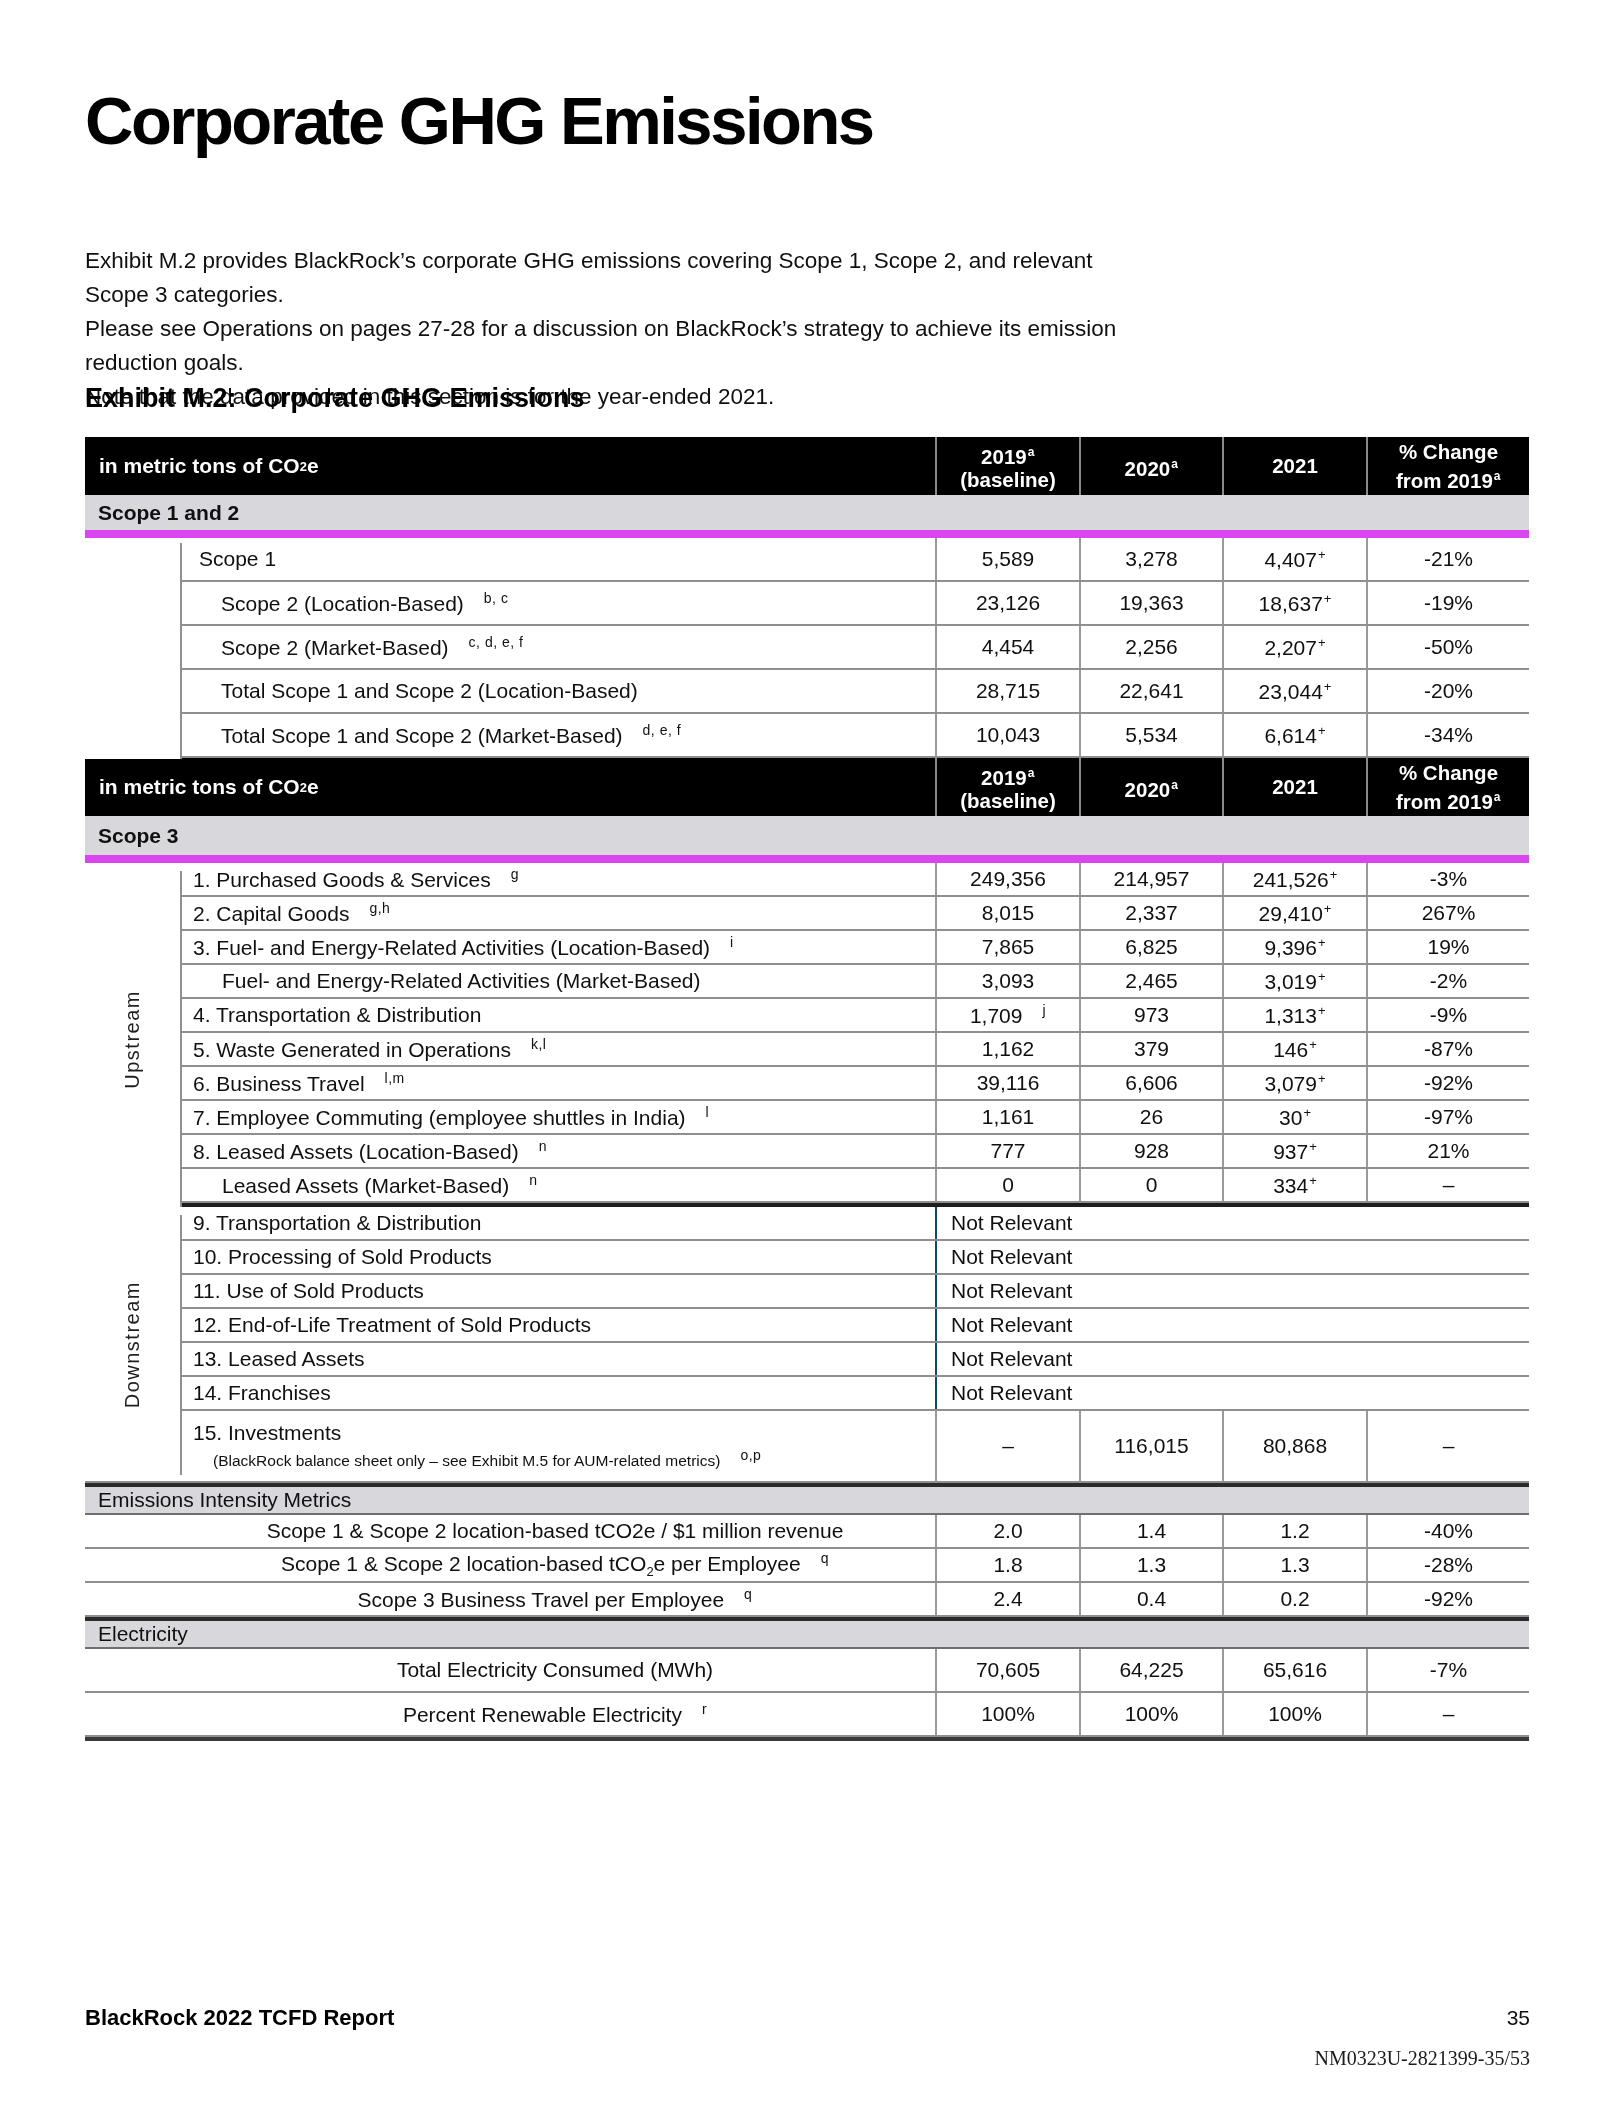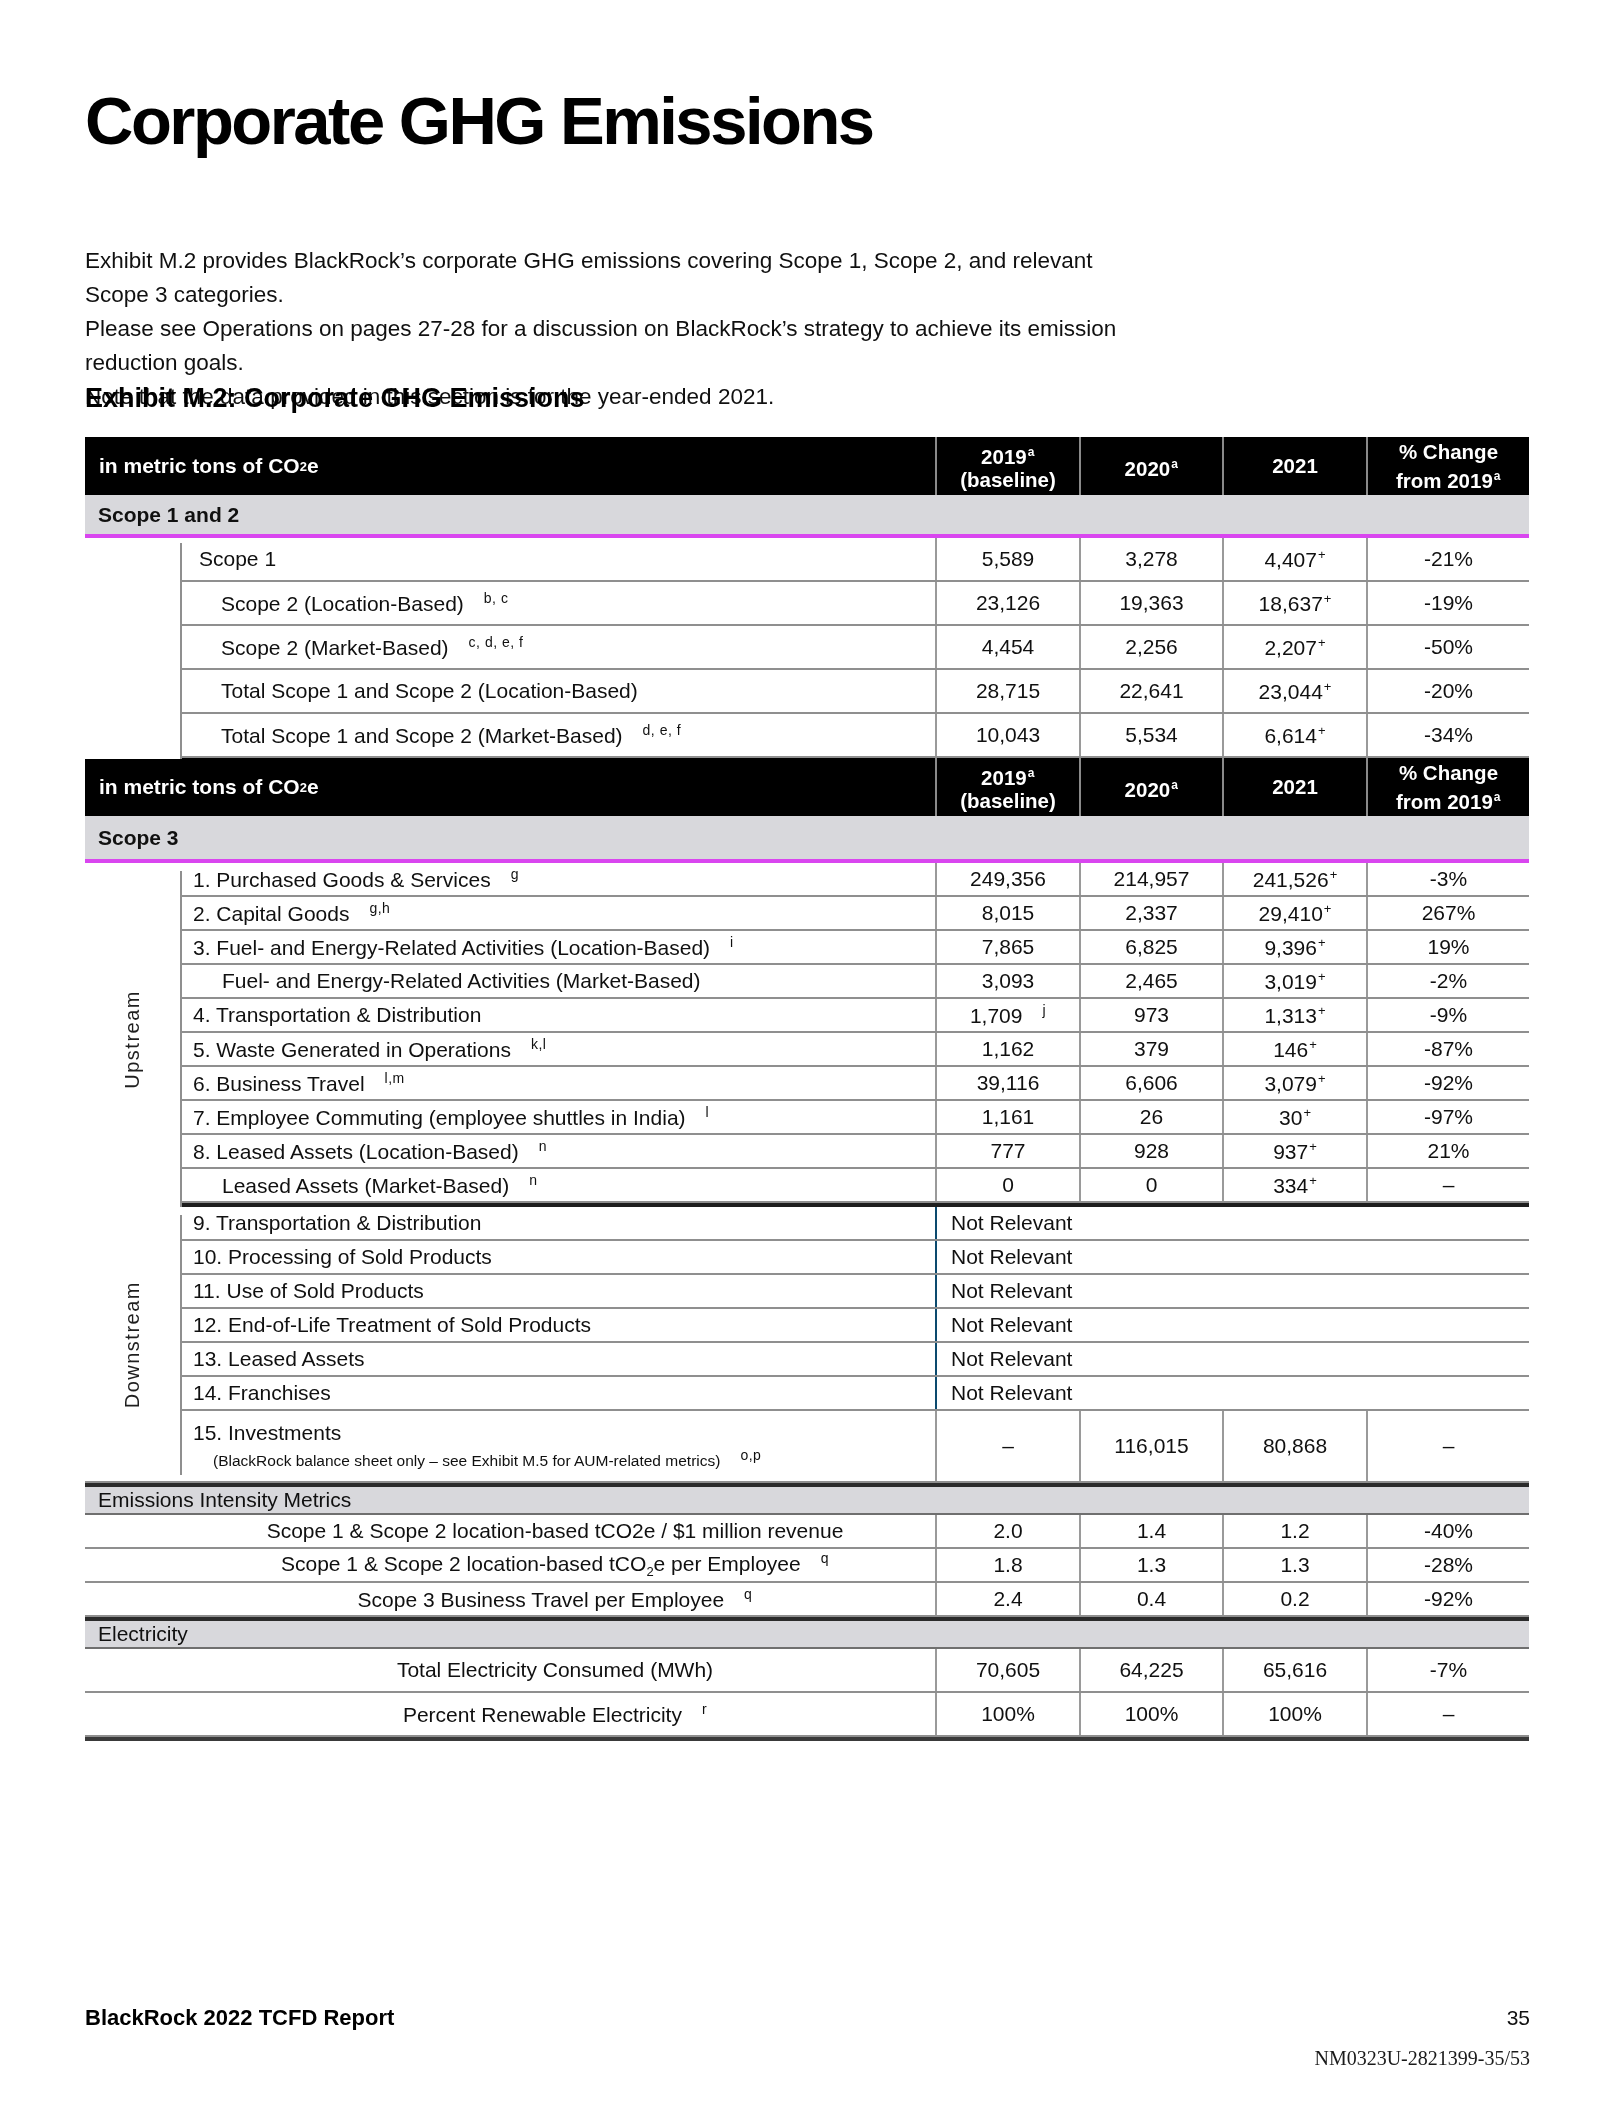--- a/index.html
+++ b/index.html
@@ -23,21 +23,21 @@
   
   .tbl { position:absolute; left:85px; top:437px; width:1444px; font-size:21px; color:#101010; }
   .hrow { display:flex; background:#000; color:#fff; font-weight:bold; height:58px; }
   .hrow .lbl { display:flex; align-items:center; padding-left:14px; font-size:21px; }
   .hrow .v { display:flex; flex-direction:column; align-items:center; justify-content:center;
              line-height:24px; font-size:20.5px; border-left:2px solid #8a8a8a; }
   .lbl { width:850px; }
   .c1 { width:144px; } .c2 { width:143px; } .c3 { width:144px; } .c4 { width:163px; }
   .v { text-align:center; }
   .sec { display:flex; align-items:center; background:#d8d8dc; font-weight:bold;
-         height:43px; border-bottom:4px solid #d946ef; padding-left:13px; }
+         height:43px; border-bottom:8px solid #d946ef; padding-left:13px; }
   .sec.tall { height:47px; }
   .sec.plain { font-weight:normal; height:32px; border-top:4px solid #2b2b2b; border-bottom:2px solid #6f6f6f; }
   .row { display:flex; align-items:center; border-bottom:2px solid #8f8f8f; }
   .row .v { border-left:2px solid #9a9a9a; align-self:stretch; display:flex; align-items:center; justify-content:center; }
   .r12 { height:44px; }
   .r3  { height:34px; }
   .rinv{ height:72px; }
   .rel { height:44px; }
   .pl-a { padding-left:114px; } 
   .pl-b { padding-left:136px; } 

